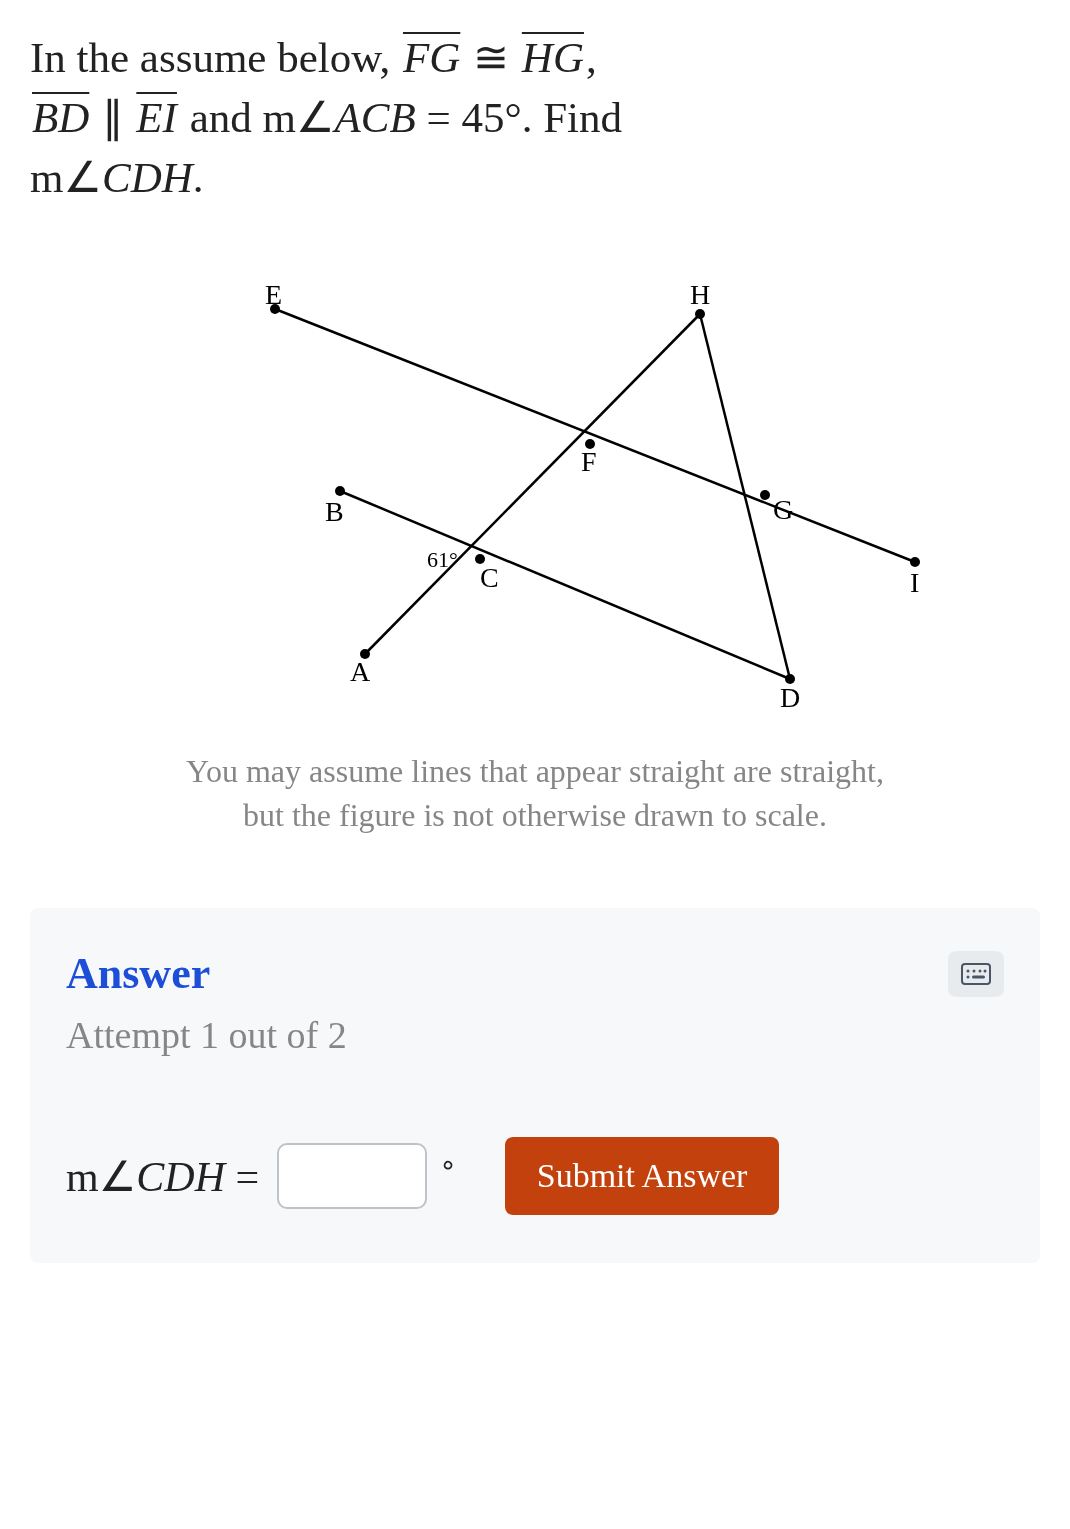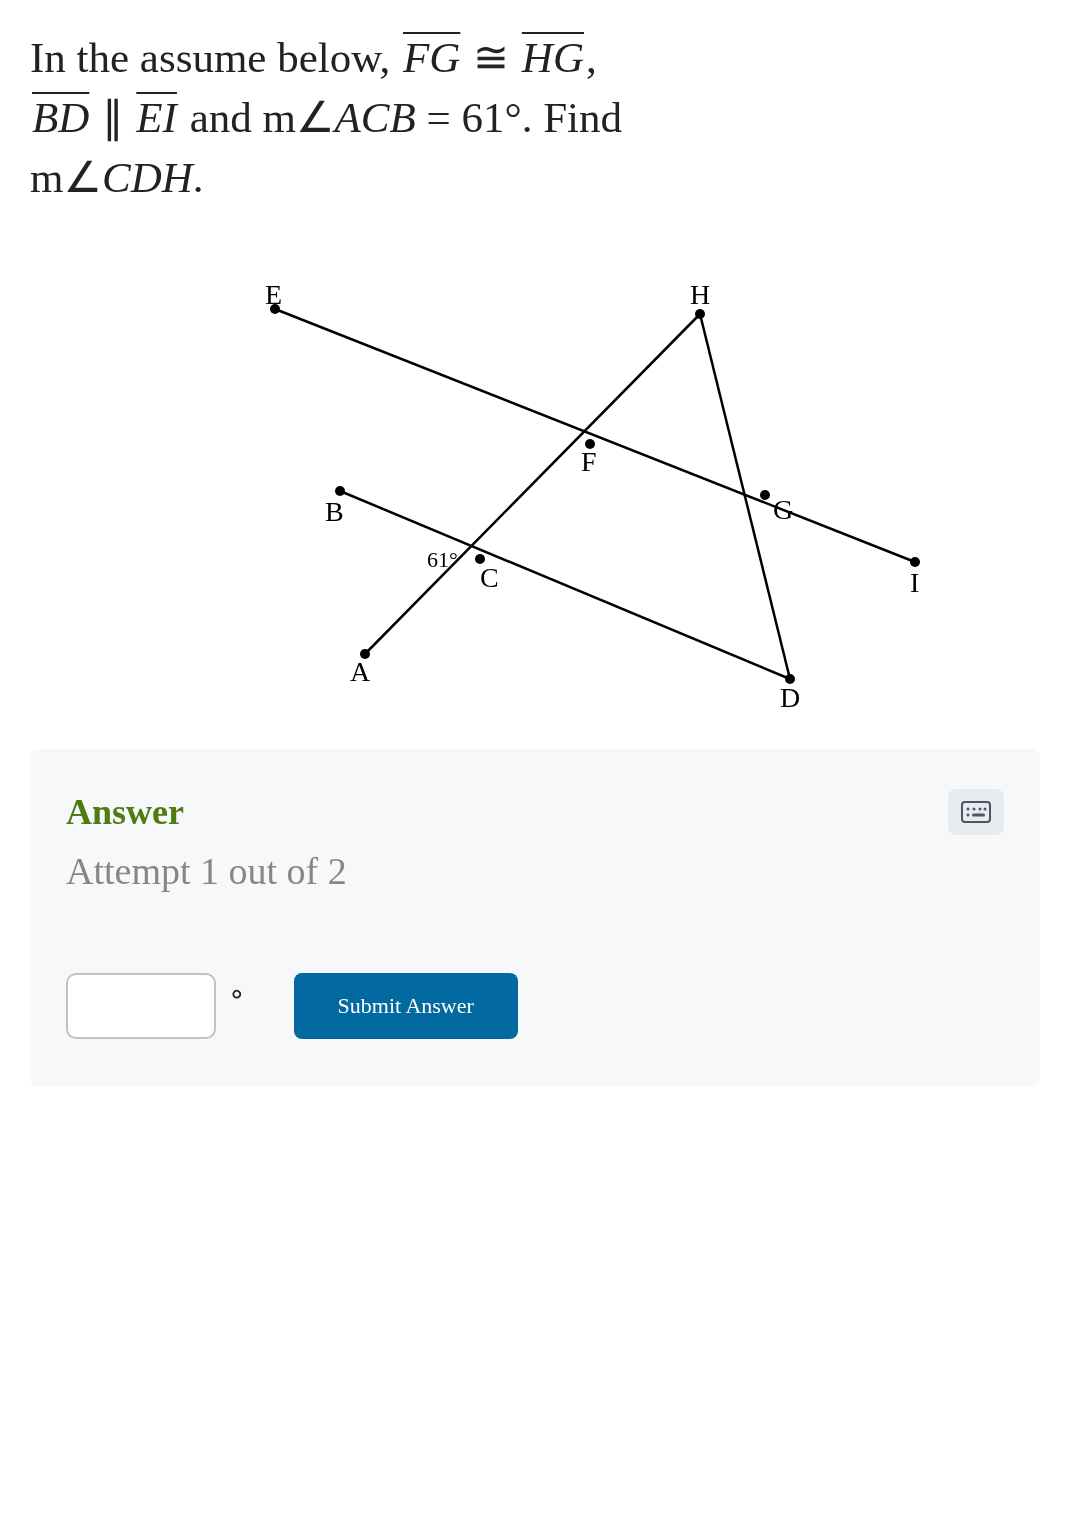--- a/index.html
+++ b/index.html
@@ -40,23 +40,23 @@
     padding: 40px 36px 48px 36px;
     position: relative;
   }
   .answer-header {
     display: flex;
     justify-content: space-between;
     align-items: center;
     margin-bottom: 14px;
   }
   .answer-title {
-    font-size: 36px;
+    font-size: 44px;
     font-weight: bold;
-    color: #4d7c0f;
+    color: #1d4ed8;
   }
   .keyboard-btn {
     width: 56px;
     height: 46px;
     background: #e8ebee;
     border-radius: 8px;
     display: flex;
     align-items: center;
     justify-content: center;
     cursor: pointer;
@@ -86,44 +86,44 @@
   }
   .degree-sym {
     font-size: 28px;
     position: relative;
     top: -12px;
     margin-left: -6px;
     margin-right: 30px;
     color: #222;
   }
   .submit-btn {
-    background: #0369a1;
+    background: #c2410c;
     color: #fff;
-    font-size: 22px;
+    font-size: 34px;
     font-family: Georgia, serif;
     border: none;
     border-radius: 8px;
-    padding: 20px 44px;
+    padding: 20px 32px;
     cursor: pointer;
   }
   svg text {
     font-family: 'Times New Roman', Georgia, serif;
     font-size: 28px;
     fill: #000;
   }
   .pt-label { font-size: 28px; }
   .angle-label { font-size: 22px; }
 </style>
 </head>
 <body>
 
 <div class="page">
   <div class="question">
     <span>In the assume below,  </span><span class="overline math-i">FG</span><span> ≅ </span><span class="overline math-i">HG</span><span>,</span><br>
-    <span class="overline math-i">BD</span><span> ∥ </span><span class="overline math-i">EI</span><span>  and m∠</span><span class="math-i">ACB</span><span> = 61°. Find</span><br>
+    <span class="overline math-i">BD</span><span> ∥ </span><span class="overline math-i">EI</span><span>  and m∠</span><span class="math-i">ACB</span><span> = 45°. Find</span><br>
     <span>m∠</span><span class="math-i">CDH</span><span>.</span>
   </div>
 
   <div class="diagram-wrap">
     <svg width="820" height="470" viewBox="0 0 820 470">
 
       <line x1="150" y1="60" x2="790" y2="313" stroke="#000" stroke-width="2.5"></line>
 
       <line x1="215" y1="242" x2="665" y2="430" stroke="#000" stroke-width="2.5"></line>
 
@@ -148,36 +148,43 @@
       <text x="648" y="270" class="pt-label">G</text>
       <text x="355" y="338" class="pt-label">C</text>
       <text x="785" y="343" class="pt-label">I</text>
       <text x="225" y="432" class="pt-label">A</text>
       <text x="655" y="458" class="pt-label">D</text>
 
       <text x="302" y="318" class="angle-label">61°</text>
     </svg>
   </div>
 
+  <div class="caption">
+    <span>You may assume lines that appear straight are straight,</span><br>
+    <span>but the figure is not otherwise drawn to scale.</span>
+  </div>
 
   <div class="answer-box">
     <div class="answer-header">
       <div class="answer-title">Answer</div>
       <div class="keyboard-btn">
         <svg width="30" height="22" viewBox="0 0 30 22">
           <rect x="1" y="1" width="28" height="20" rx="3" fill="none" stroke="#4a5568" stroke-width="2"></rect>
           <circle cx="7" cy="8" r="1.5" fill="#4a5568"></circle>
           <circle cx="13" cy="8" r="1.5" fill="#4a5568"></circle>
           <circle cx="19" cy="8" r="1.5" fill="#4a5568"></circle>
           <circle cx="24" cy="8" r="1.5" fill="#4a5568"></circle>
           <circle cx="7" cy="14" r="1.5" fill="#4a5568"></circle>
           <rect x="11" y="12.5" width="13" height="3" rx="1.5" fill="#4a5568"></rect>
         </svg>
       </div>
     </div>
     <div class="attempt">Attempt 1 out of 2</div>
     <div class="answer-row">
+      <span class="answer-label">
+        <span>m∠</span><span class="math-i">CDH</span><span> = </span>
+      </span>
       <input class="answer-input" type="text" value="" style="">
       <span class="degree-sym">∘</span>
       <button class="submit-btn">Submit Answer</button>
     </div>
   </div>
 </div>
 
 </body></html>

